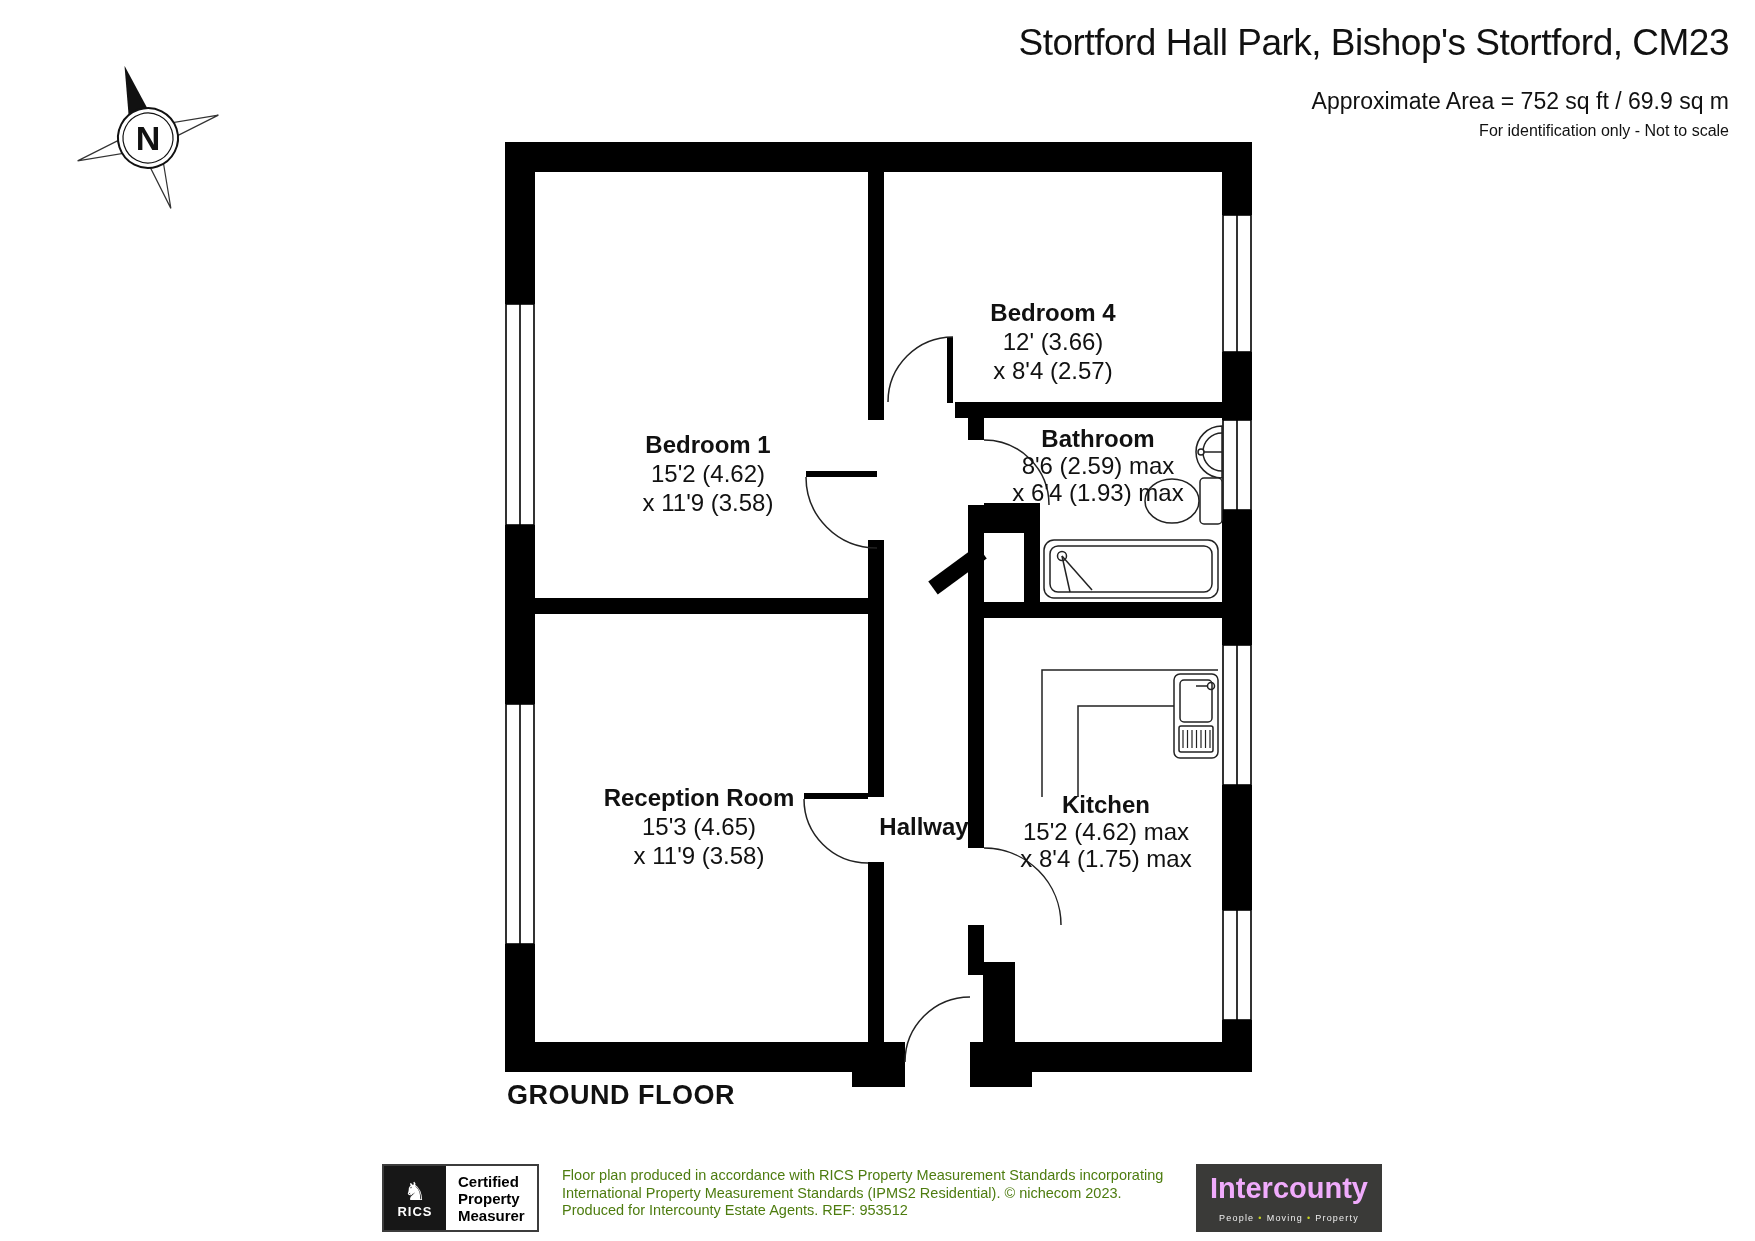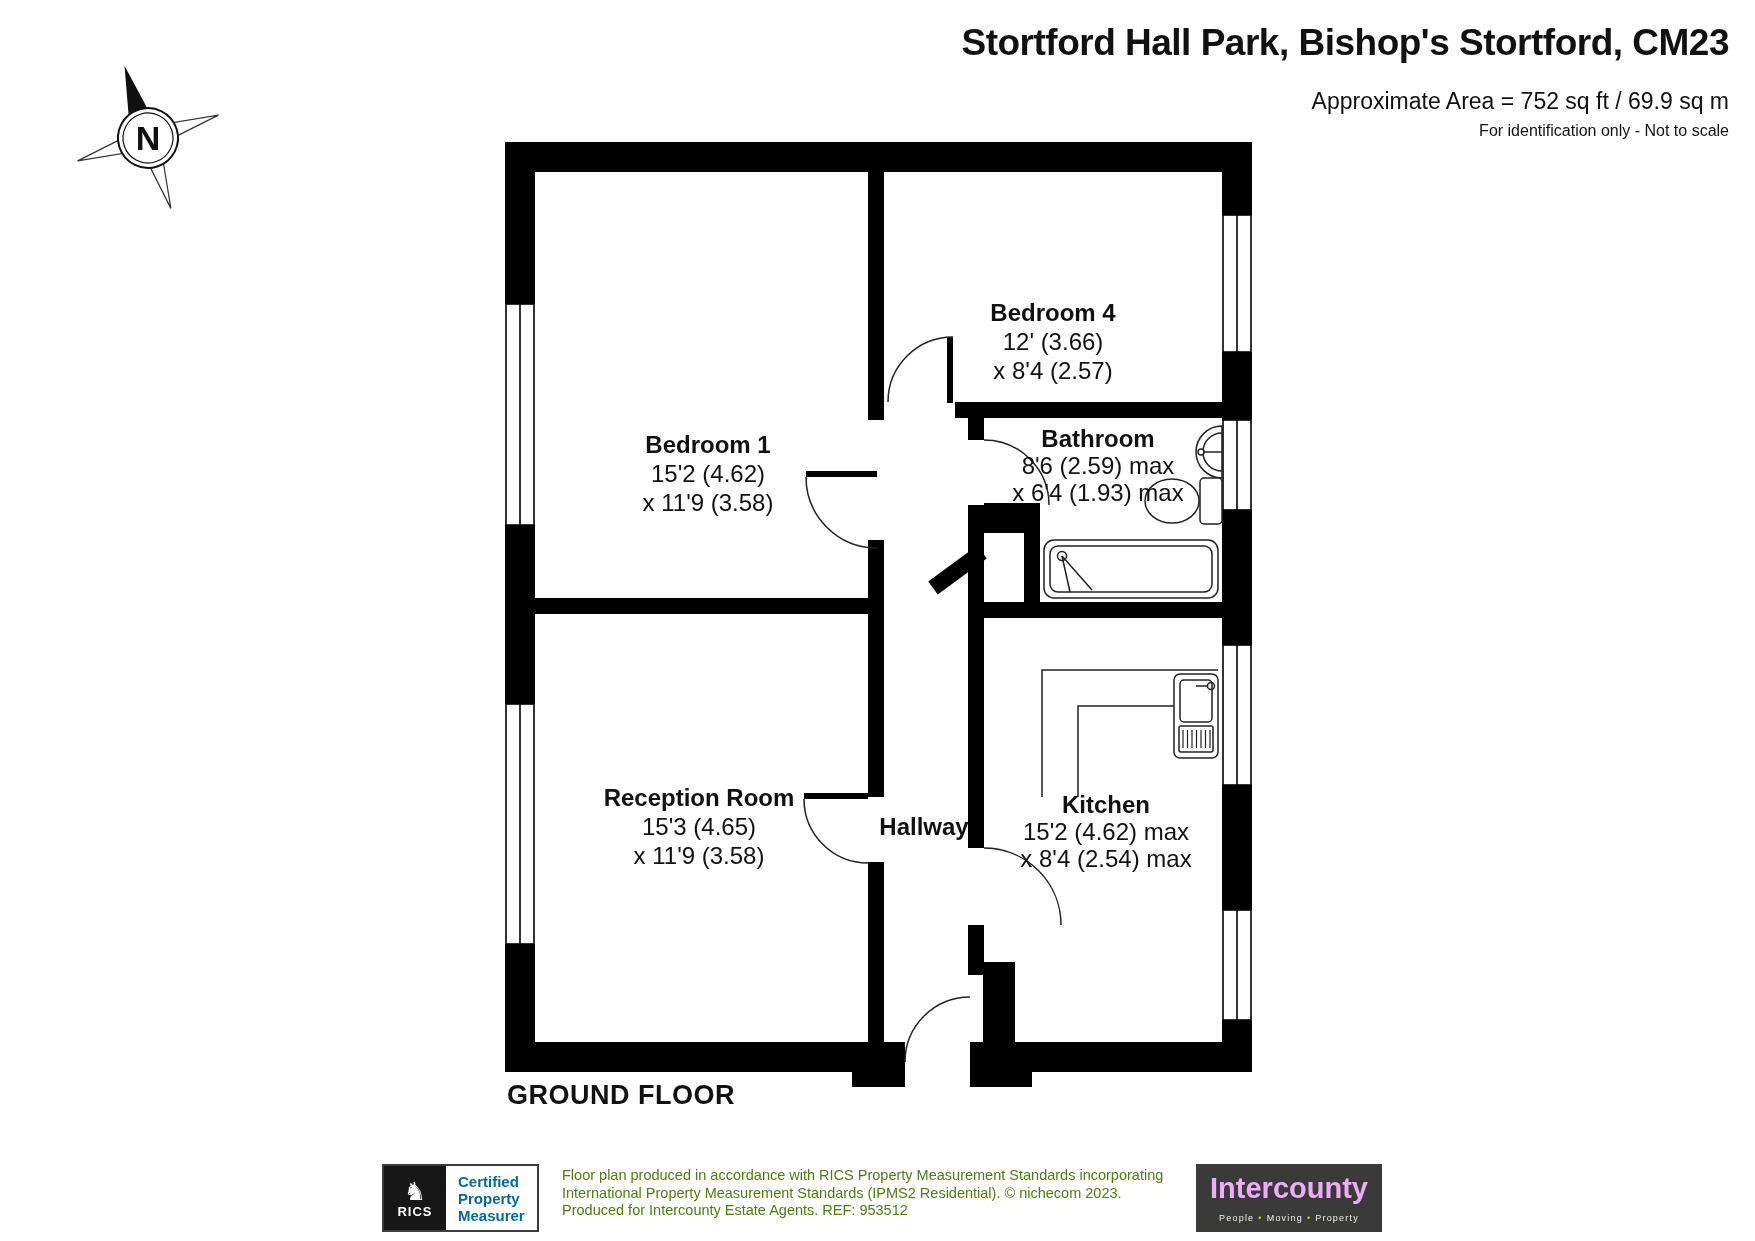--- a/index.html
+++ b/index.html
@@ -1,35 +1,35 @@
 <!DOCTYPE html>
 <html><head>
 <meta charset="utf-8">
 <style>
   html,body{margin:0;padding:0;background:#fff;}
   #stage{position:relative;width:1755px;height:1241px;background:#fff;
          font-family:"Liberation Sans",sans-serif;color:#111;overflow:hidden;}
   #plan-svg{position:absolute;left:0;top:0;}
   .hdr{position:absolute;right:26px;text-align:right;}
-  .hdr-title{top:22px;font-size:37px;font-weight:bold;letter-spacing:-0.5px;}
+  .hdr-title{top:22px;font-size:37px;font-weight:normal;letter-spacing:-0.5px;}
   .hdr-area{top:88px;font-size:23px;}
   .hdr-note{top:122px;font-size:16px;}
   .room-label{position:absolute;text-align:center;font-size:24px;line-height:29px;
               transform:translateX(-50%);white-space:nowrap;}
   .room-label .rname{font-weight:bold;}
   .tight{line-height:27px;}
   .floor-label{position:absolute;left:507px;top:1080px;font-size:27px;font-weight:bold;letter-spacing:0.5px;}
   .footer{position:absolute;top:1164px;height:68px;}
   .rics-box{left:382px;display:flex;border:2px solid #3c3c3c;box-sizing:border-box;background:#fff;}
   .rics-black{width:62px;background:#171717;color:#fff;display:flex;flex-direction:column;
               align-items:center;justify-content:center;}
   .rics-lion{font-size:25px;line-height:26px;}
   .rics-word{font-size:13px;font-weight:bold;letter-spacing:1px;}
   .rics-lines{padding:7px 12px 0 12px;}
-  .rics-lines div{font-size:15px;line-height:17px;font-weight:bold;color:#0369a1;}
+  .rics-lines div{font-size:15px;line-height:17px;font-weight:bold;color:#000000;}
   .disclaimer{left:562px;width:660px;font-size:14.5px;line-height:17.5px;color:#4d7c0f;padding-top:3px;}
   .ic-box{left:1196px;width:186px;background:#3a3a38;display:flex;flex-direction:column;
           align-items:center;justify-content:center;}
   .ic-brand{color:#f0abfc;font-size:29px;font-weight:bold;line-height:30px;}
   .ic-tag{margin-top:10px;font-size:9px;letter-spacing:1.2px;color:#eee;}
   .ic-tag .dot{color:#c3d021;padding:0 4px;}
 </style>
 </head>
 <body>
 
@@ -169,21 +169,21 @@
     <div>x 11'9 (3.58)</div>
   </div>
 
   <div class="room-label" style="left:924px;top:812px;">
     <div class="rname">Hallway</div>
   </div>
 
   <div class="room-label tight" style="left:1106px;top:791px;">
     <div class="rname">Kitchen</div>
     <div>15'2 (4.62) max</div>
-    <div>x 8'4 (2.54) max</div>
+    <div>x 8'4 (1.75) max</div>
   </div>
 
   <div class="floor-label">GROUND FLOOR</div>
 
   <div class="footer rics-box">
     <div class="rics-black">
       <div class="rics-lion">♞</div>
       <div class="rics-word">RICS</div>
     </div>
     <div class="rics-lines">

